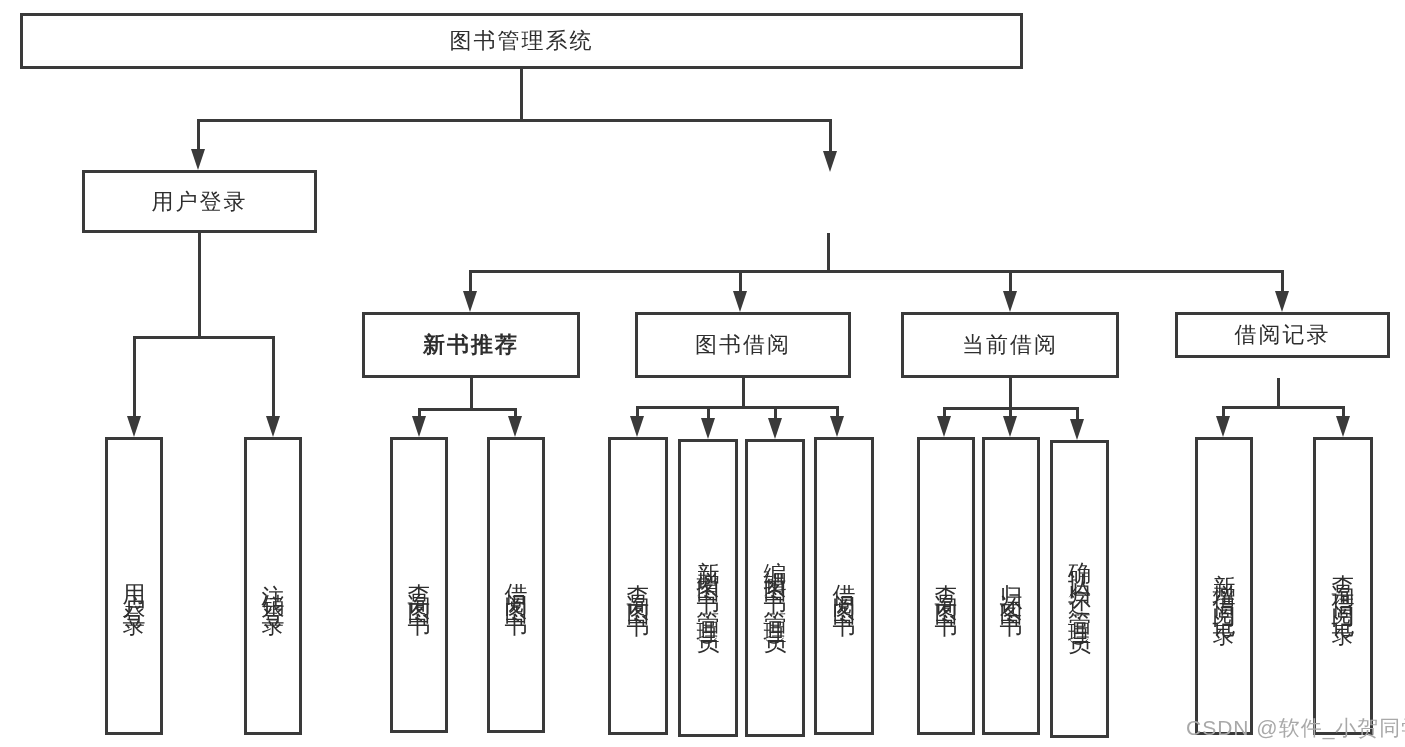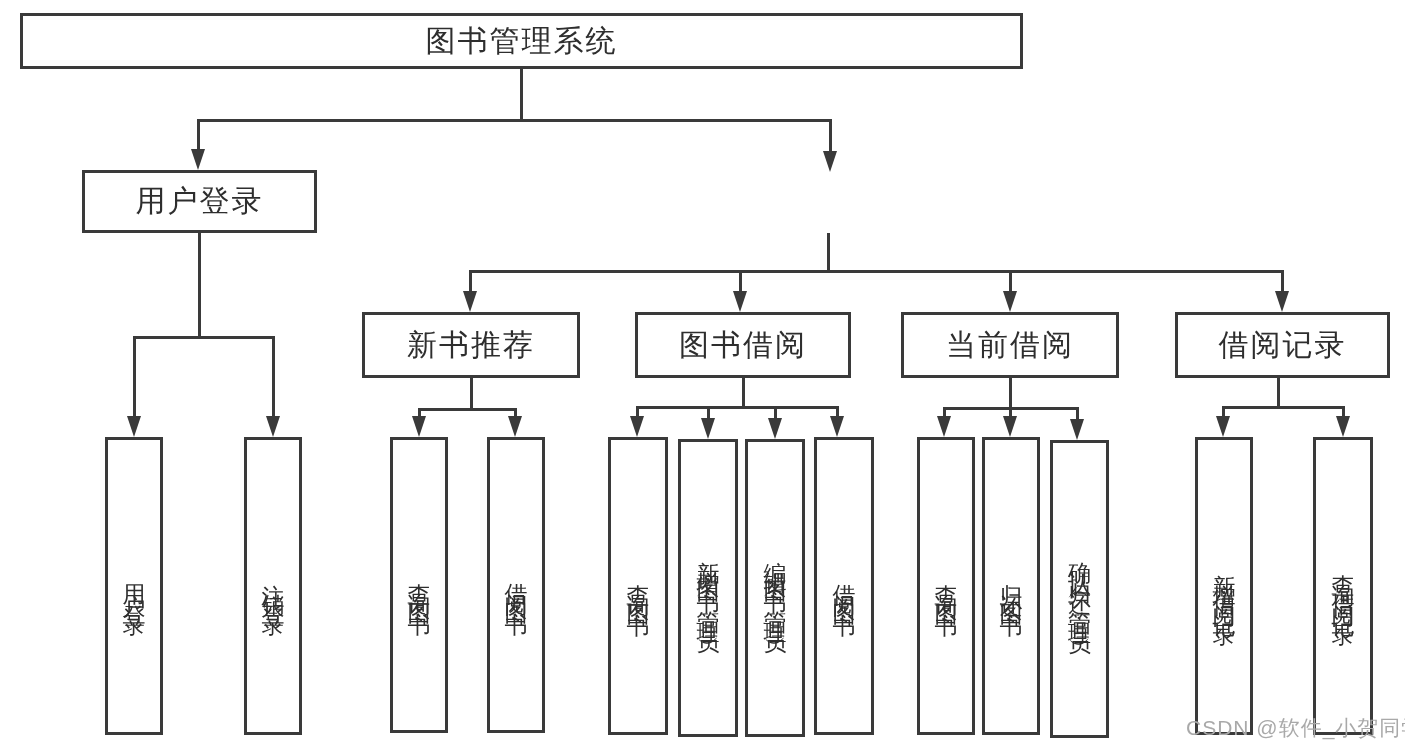--- a/index.html
+++ b/index.html
@@ -6,21 +6,21 @@
   #stage {
     position:relative; width:1405px; height:747px; background:#ffffff;
     font-family:"Liberation Sans","DejaVu Sans",sans-serif; overflow:hidden;
   }
   .box {
     position:absolute; box-sizing:border-box;
     border:3px solid #3a3a3a; background:#ffffff;
     display:flex; align-items:center; justify-content:center;
   }
   .lbl {
-    font-size:30px; color:#2e2e2e; letter-spacing:2px; white-space:nowrap;
+    font-size:22px; color:#2e2e2e; letter-spacing:2px; white-space:nowrap;
   }
   .leaf .lbl {
     writing-mode:vertical-rl; text-orientation:mixed;
     letter-spacing:10px; font-size:23px; white-space:normal; line-height:1;
   }
   .vline { position:absolute; width:3px; background:#3a3a3a; }
   .hline { position:absolute; height:3px; background:#3a3a3a; }
   .arrowhead {
     position:absolute; width:0; height:0;
     border-left:7px solid transparent; border-right:7px solid transparent;
@@ -62,30 +62,30 @@
   <div class="hline" style="left:469px; top:270px; width:815px;"></div>
   <div class="vline" style="left:469px; top:270px; height:23px;"></div>
   <div class="arrowhead" style="left:463px; top:291px;"></div>
   <div class="vline" style="left:739px; top:270px; height:23px;"></div>
   <div class="arrowhead" style="left:733px; top:291px;"></div>
   <div class="vline" style="left:1009px; top:270px; height:23px;"></div>
   <div class="arrowhead" style="left:1003px; top:291px;"></div>
   <div class="vline" style="left:1281px; top:270px; height:23px;"></div>
   <div class="arrowhead" style="left:1275px; top:291px;"></div>
 
-  <div class="box" style="left:362px; top:312px; width:218px; height:66px;">
+  <div class="box" style="left:362px; top:312px; width:218px; height:66px;font-weight:bold;">
     <span class="lbl">新书推荐</span>
   </div>
   <div class="box" style="left:635px; top:312px; width:216px; height:66px;">
     <span class="lbl">图书借阅</span>
   </div>
   <div class="box" style="left:901px; top:312px; width:218px; height:66px;">
     <span class="lbl">当前借阅</span>
   </div>
-  <div class="box" style="left:1175px; top:312px; width:215px; height:66px;">
+  <div class="box" style="left:1175px; top:312px; width:215px; height:46px;">
     <span class="lbl">借阅记录</span>
   </div>
 
   <div class="vline" style="left:470px; top:378px; height:33px;"></div>
   <div class="hline" style="left:418px; top:408px; width:99px;"></div>
   <div class="vline" style="left:418px; top:408px; height:12px;"></div>
   <div class="arrowhead" style="left:412px; top:416px;"></div>
   <div class="vline" style="left:514px; top:408px; height:12px;"></div>
   <div class="arrowhead" style="left:508px; top:416px;"></div>
 

